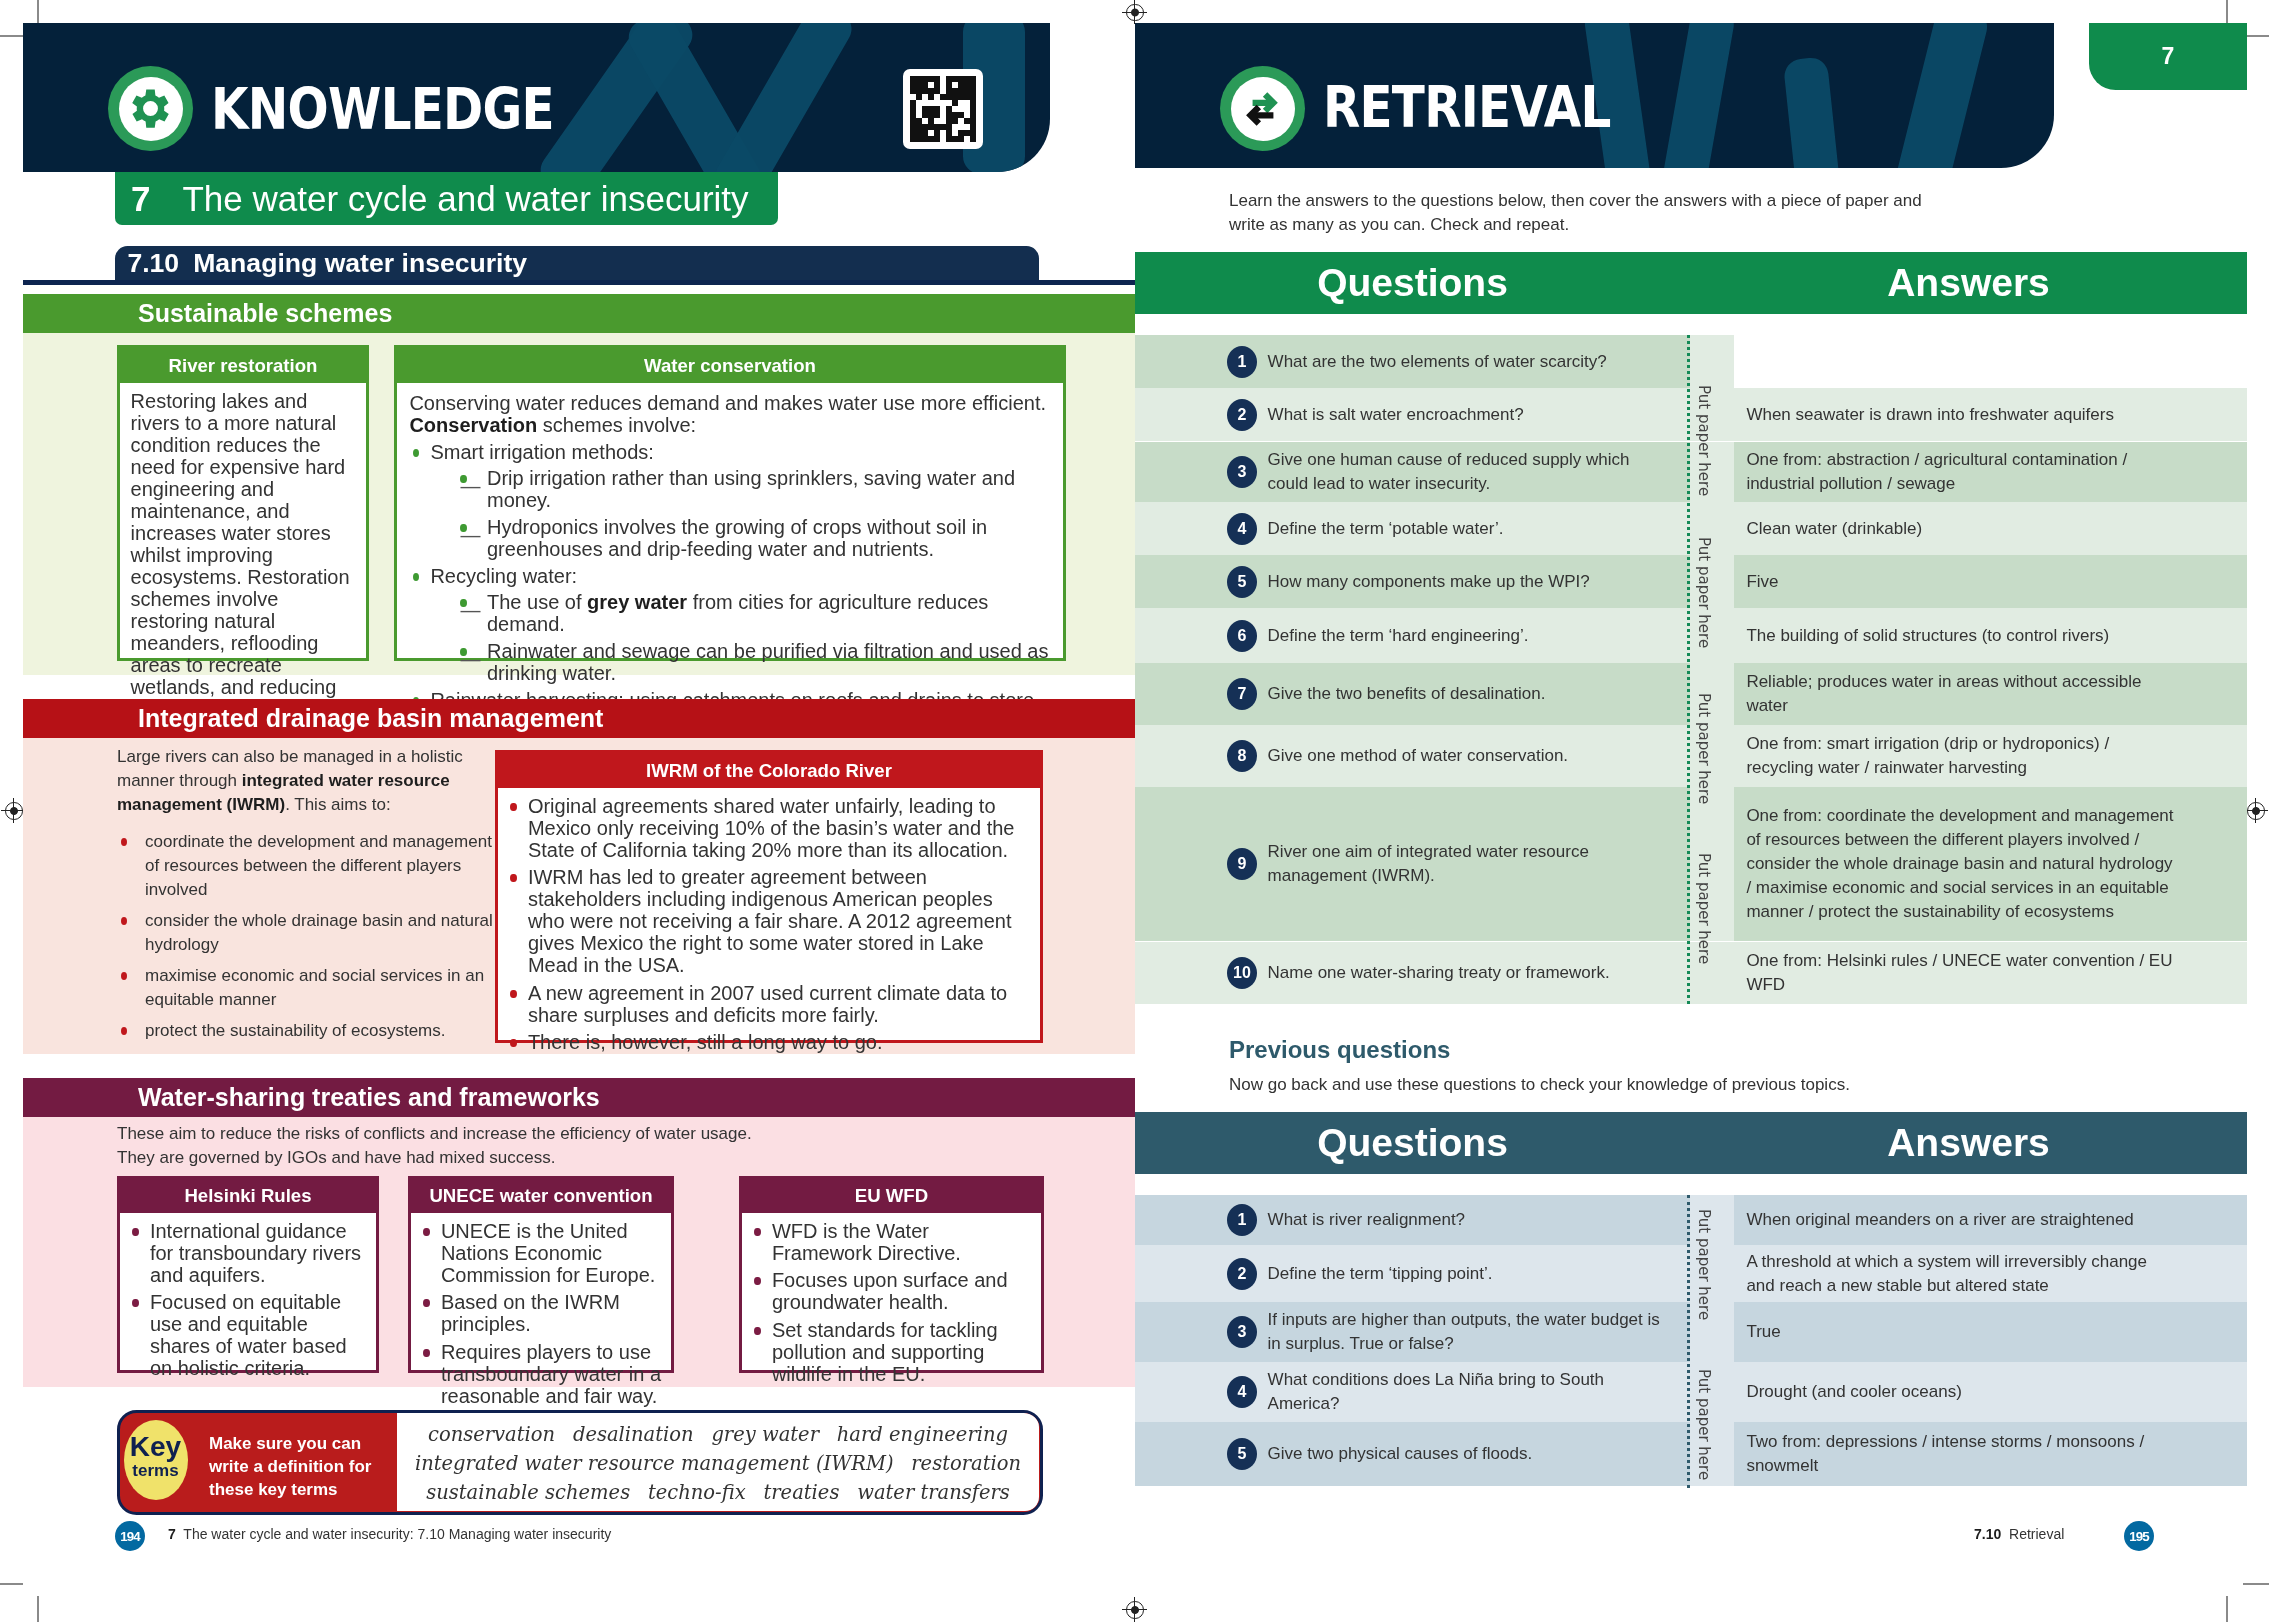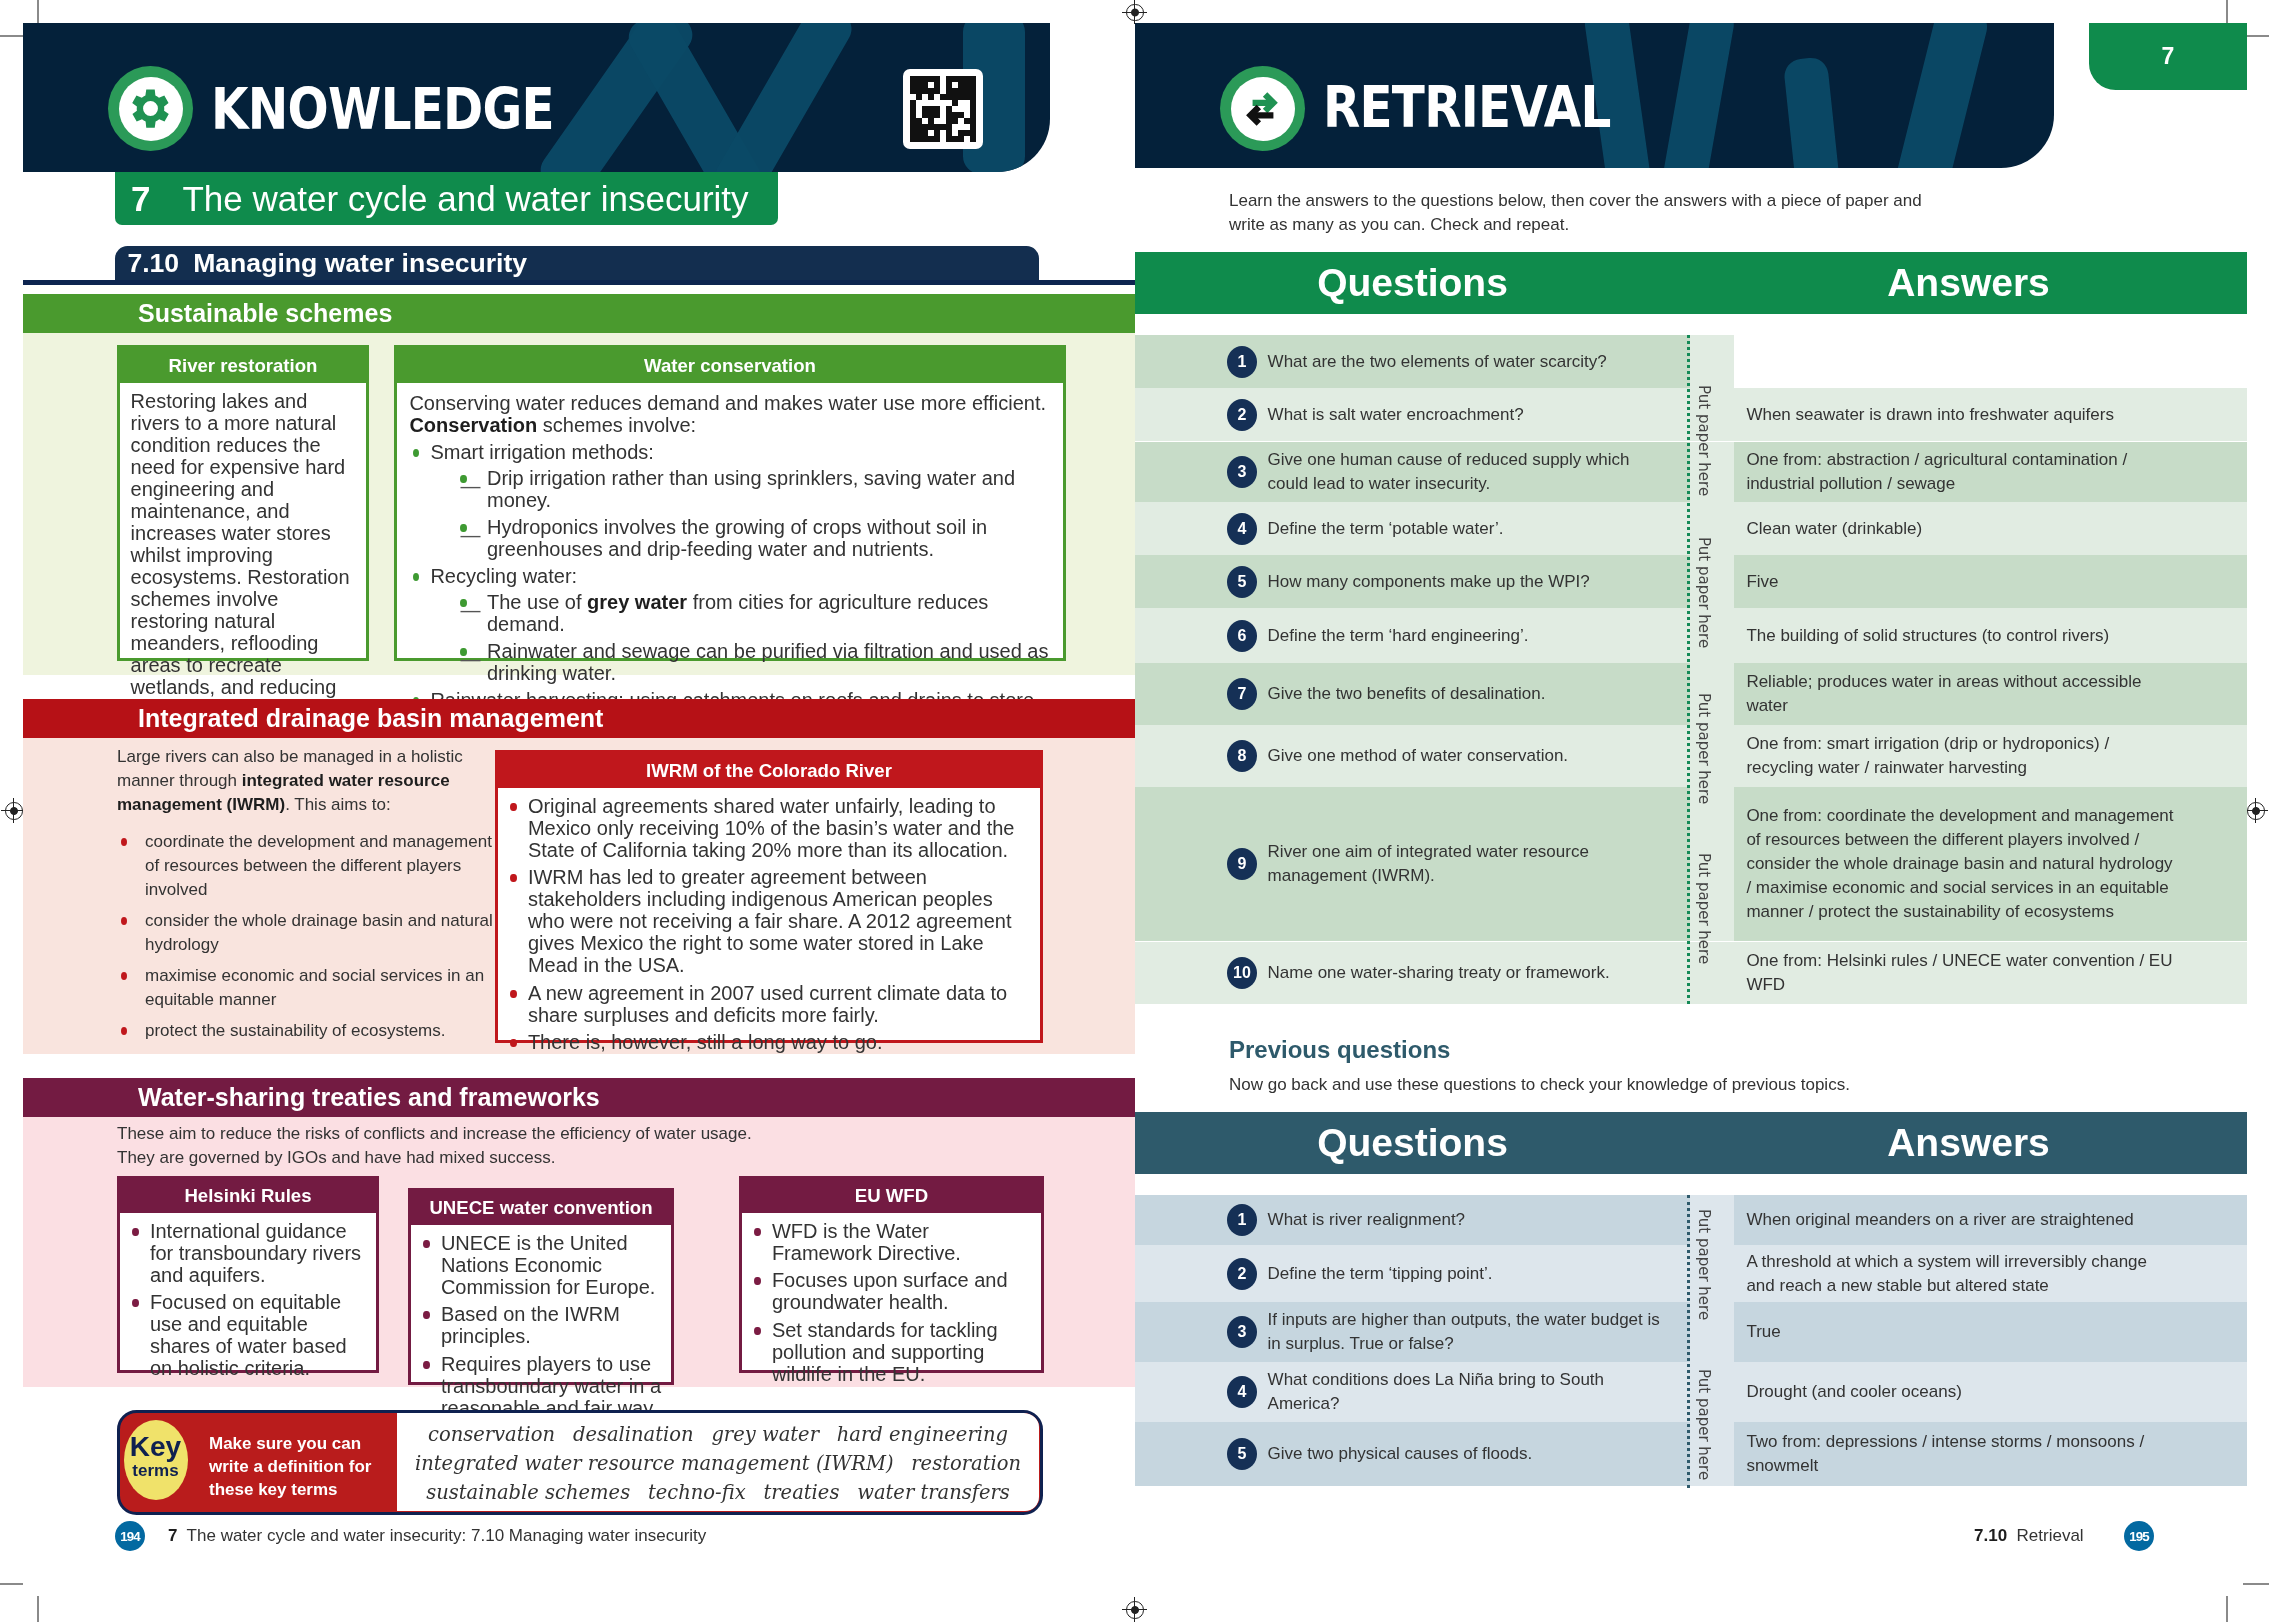--- a/index.html
+++ b/index.html
@@ -49,21 +49,21 @@
   
   .keyterms { position: absolute; border: 3.5px solid #0f2150; border-radius: 19.5px; background: #b91c1c; overflow: hidden; }
   .key-badge { position: absolute; width: 64px; height: 80px; border-radius: 50%; background: #f0e26a; color: #0f2150; text-align: center; }
   .key-badge .k1 { font-size: 28px; font-weight: 700; line-height: 32px; padding-top: 10.6px; }
   .key-badge .k2 { font-size: 17px; font-weight: 700; line-height: 16px; }
   .key-text { position: absolute; color: #fff; font-weight: 700; font-size: 17px; line-height: 23px; }
   .key-words { position: absolute; background: #fff; border-radius: 0 14px 14px 0; font-family: "DejaVu Serif", serif; font-size: 19.5px; color: #333; line-height: 29px; text-align: center; padding-top: 7px; font-style: italic; font-weight: 300; }
   .key-words span { margin: 0 8.9px; }
 
   .footer-num { position: absolute; width: 30px; height: 30px; border-radius: 50%; background: #0369a1; color: #fff; font-size: 13.3px; font-weight: 700; display: flex; align-items: center; justify-content: center; letter-spacing: -0.9px; }
-  .footer-text { position: absolute; font-size: 17px; color: #333; }
+  .footer-text { position: absolute; font-size: 14px; color: #333; }
 
   
   .page-tab { background: #0f8b4c; color: #fff; font-weight: 700; font-size: 23px; display: flex; align-items: center; justify-content: center; border-radius: 0 0 0 26.6px; }
   .intro { font-size: 17px; line-height: 24px; color: #333; }
   .qa-head { display: flex; color: #fff; font-size: 39px; font-weight: 700; }
   .qa-head div { display: flex; align-items: center; justify-content: center; }
   .qa-row { position: absolute; left: 1135px; width: 1112px; display: flex; }
   .qa-q { width: 555px; display: flex; align-items: center; padding-left: 92px; padding-right: 17.7px; font-size: 17px; line-height: 24px; color: #333; }
   .qa-gap { width: 44px; }
   .qa-a { flex: 1; display: flex; align-items: center; padding-left: 12.4px; padding-right: 71px; font-size: 17px; line-height: 24px; color: #333; }
@@ -304,21 +304,21 @@
     <div>They are governed by IGOs and have had mixed success.</div>
   </div>
 
   <div class="box" style="left:94px;top:98px;width:262px;height:197px;border:3.5px solid #731b42;">
     <div class="bh" style="height:34px;background:#731b42;">Helsinki Rules</div>
     <ul class="bb bullets" style="padding:7px 8.9px;line-height:22px;">
       <li style="margin-bottom:5.3px;">International guidance for transboundary rivers and aquifers.</li>
       <li>Focused on equitable use and equitable shares of water based on holistic criteria.</li>
     </ul>
   </div>
-  <div class="box" style="left:385px;top:98px;width:266px;height:197px;border:3.5px solid #731b42;margin-top:12px;">
+  <div class="box" style="left:385px;top:98px;width:266px;height:197px;border:3.5px solid #731b42;">
     <div class="bh" style="height:34px;background:#731b42;">UNECE water convention</div>
     <ul class="bb bullets" style="padding:7px 8.9px;line-height:22px;">
       <li style="margin-bottom:5.3px;">UNECE is the United Nations Economic Commission for Europe.</li>
       <li style="margin-bottom:5.3px;">Based on the IWRM principles.</li>
       <li>Requires players to use transboundary water in a reasonable and fair way.</li>
     </ul>
   </div>
   <div class="box" style="left:716px;top:98px;width:305px;height:197px;border:3.5px solid #731b42;">
     <div class="bh" style="height:34px;background:#731b42;">EU WFD</div>
     <ul class="bb bullets" style="padding:7px 8.9px;line-height:22px;">

